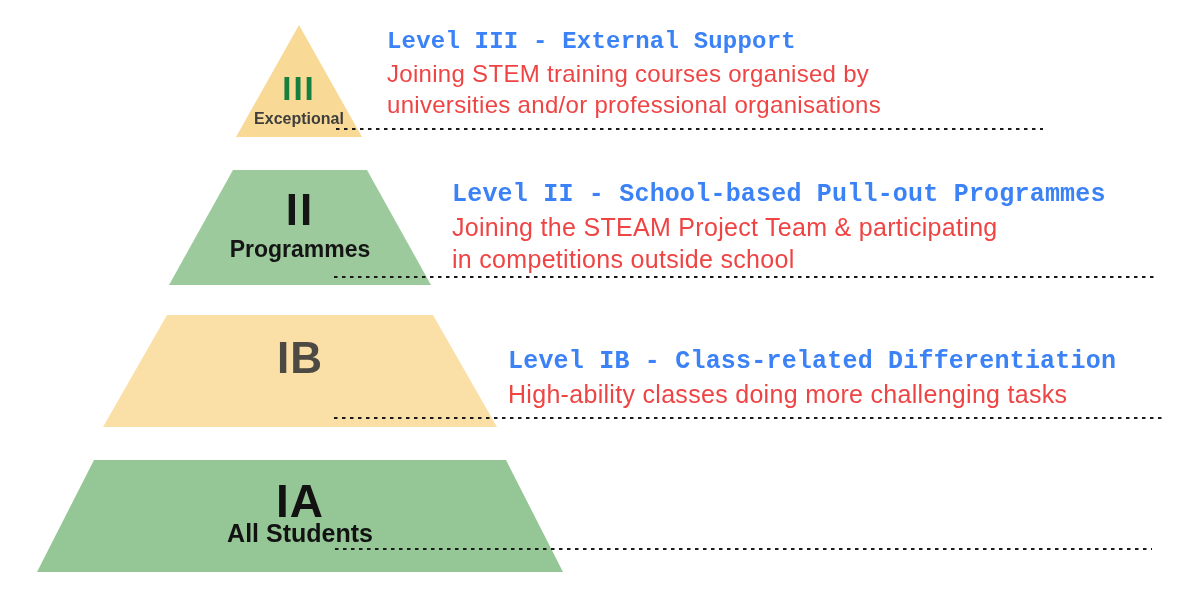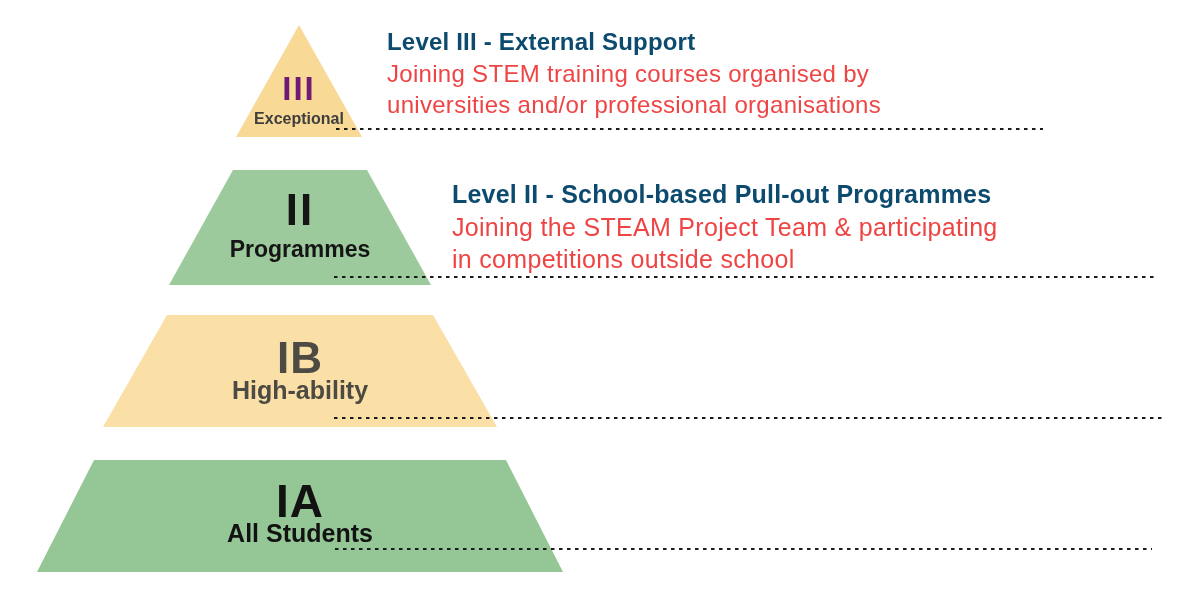--- a/index.html
+++ b/index.html
@@ -7,21 +7,21 @@
     position:relative;width:1200px;height:602px;overflow:hidden;
     font-family:"Liberation Sans",sans-serif;background:#ffffff;
   }
   #pyramid-svg{position:absolute;left:0;top:0;}
   .tier-label{
     position:absolute;transform:translateX(-50%);
     font-weight:700;text-align:center;white-space:nowrap;line-height:1;
   }
   .desc{position:absolute;white-space:nowrap;}
   .desc .heading{
-    font-weight:700;color:#0c4a6e;letter-spacing:.2px;
+    font-weight:700;color:#3b82f6;letter-spacing:.2px;font-family:Liberation Mono, monospace;
   }
   .desc .body-line{
     font-weight:400;color:#ef4444;letter-spacing:.3px;
   }
   
   #desc-iii{left:387px;top:26px;font-size:24px;}
   #desc-iii .heading{font-size:24px;line-height:32px;}
   #desc-iii .body-line{font-size:24px;line-height:31px;}
   
   #desc-ii{left:452px;top:178px;}
@@ -55,39 +55,42 @@
     <polygon points="233,170 367,170 431,285 169,285" fill="#9CCA9C"></polygon>
     <polygon points="167,315 433,315 497,427 103,427" fill="#FADFA6"></polygon>
     <polygon points="94,460 506,460 563,572 37,572" fill="#95C696"></polygon>
 
     <line x1="336" y1="129" x2="1043" y2="129" stroke-width="2.2" stroke-dasharray="3.5 4.5" stroke="#1a1a1a"></line>
     <line x1="334" y1="277" x2="1157" y2="277" stroke-width="2.2" stroke-dasharray="3.5 4.5" stroke="#1a1a1a"></line>
     <line x1="334" y1="418" x2="1166" y2="418" stroke-width="2.2" stroke-dasharray="3.5 4.5" stroke="#1a1a1a"></line>
     <line x1="335" y1="549" x2="1152" y2="549" stroke-width="2.2" stroke-dasharray="3.5 4.5" stroke="#1a1a1a"></line>
   </svg>
 
-  <div class="tier-label" id="label-iii-main" style="color:#701a75">III</div>
+  <div class="tier-label" id="label-iii-main" style="color:#15803d">III</div>
   <div class="tier-label" id="label-iii-sub" style="color:#3E3E3E">Exceptional</div>
 
   <div class="tier-label" id="label-ii-main" style="color:#151515">II</div>
   <div class="tier-label" id="label-ii-sub" style="color:#151515">Programmes</div>
 
   <div class="tier-label" id="label-ib-main" style="color:#4C4A43">IB</div>
-  <div class="tier-label" id="label-ib-sub" style="color:#4C4A43">High-ability</div>
 
   <div class="tier-label" id="label-ia-main" style="color:#121212">IA</div>
   <div class="tier-label" id="label-ia-sub" style="color:#121212">All Students</div>
 
   <div class="desc" id="desc-iii">
     <div class="heading">Level III - External Support</div>
     <div class="body-line">Joining STEM training courses organised by</div>
     <div class="body-line">universities and/or professional organisations</div>
   </div>
 
   <div class="desc" id="desc-ii">
     <div class="heading">Level II - School-based Pull-out Programmes</div>
     <div class="body-line">Joining the STEAM Project Team &amp; participating</div>
     <div class="body-line">in competitions outside school</div>
   </div>
 
+  <div class="desc" id="desc-ib">
+    <div class="heading">Level IB - Class-related Differentiation</div>
+    <div class="body-line">High-ability classes doing more challenging tasks</div>
+  </div>
 
 
 </div>
 
 </body></html>

